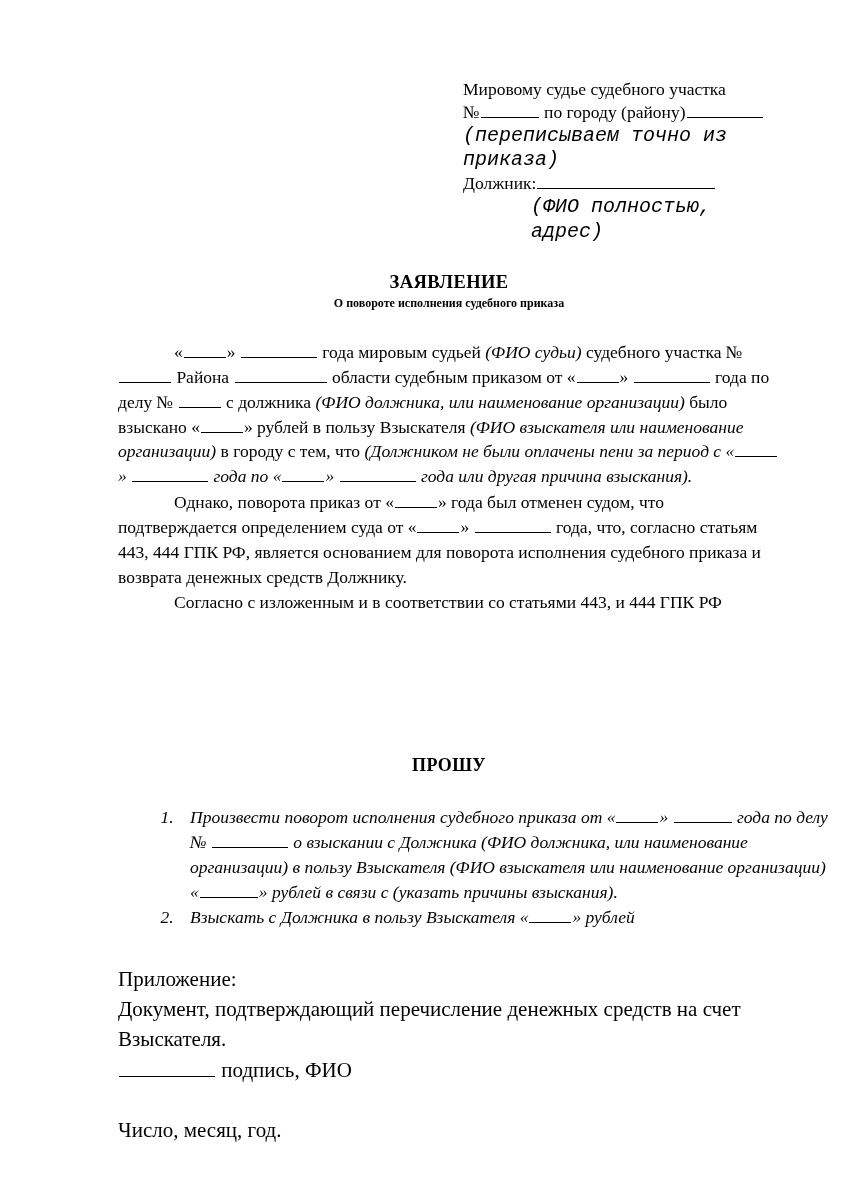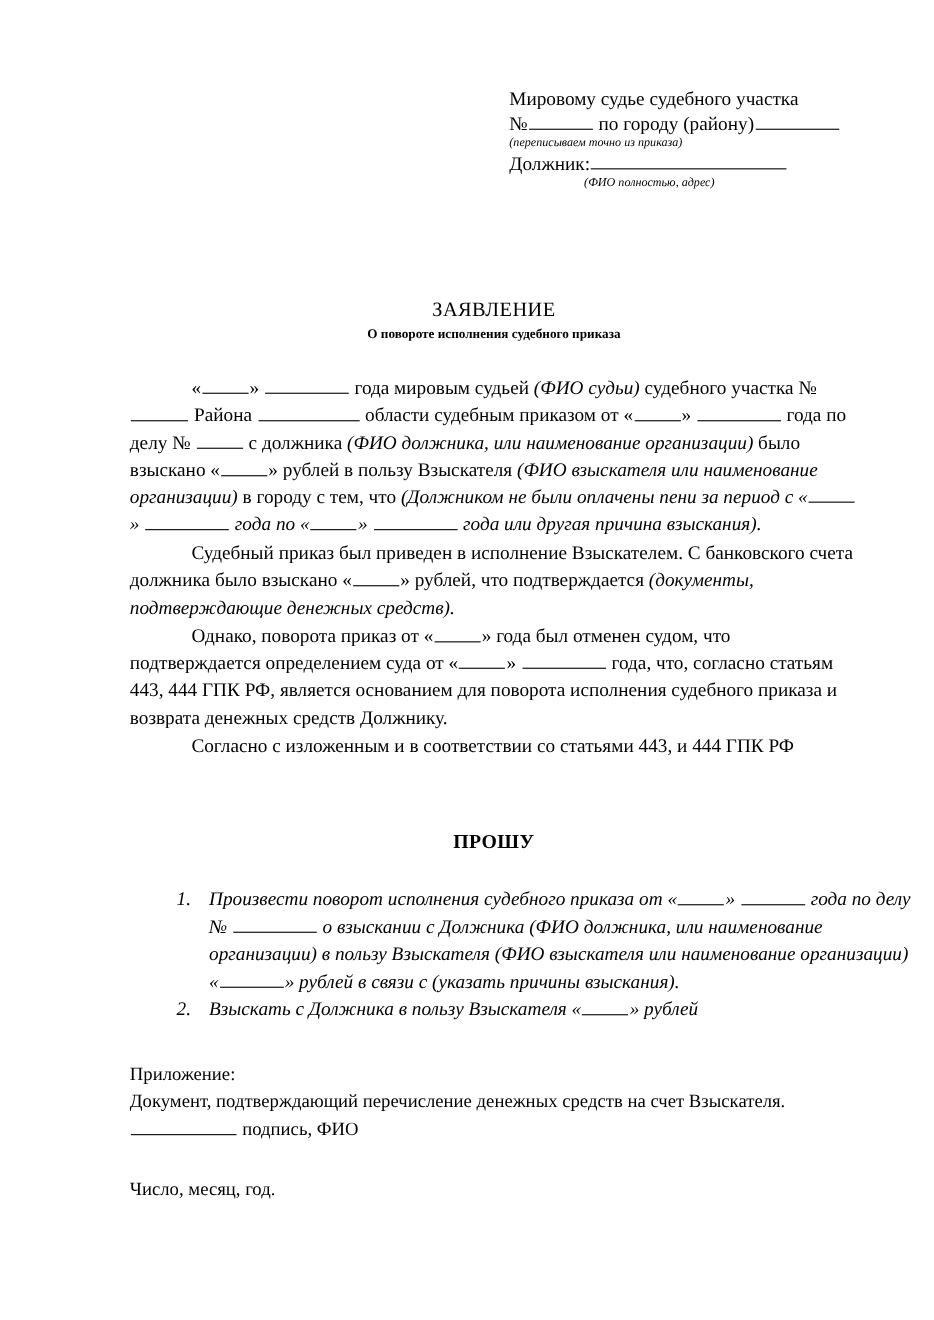--- a/index.html
+++ b/index.html
@@ -25,22 +25,23 @@
     position: absolute;
     left: 463px;
     top: 78px;
     width: 315px;
     font-size: 17.5px;
     line-height: 1.30;
   }
   .header-line { white-space: nowrap; }
   .hint {
     font-style: italic;
-    font-size: 11px;
+    font-size: 20px;
     line-height: 1.22;
+    font-family: Liberation Mono, monospace;
   }
   .hint-indent { padding-left: 68px; }
 
   
   .rule {
     display: inline-block;
     border-bottom: 1.4px solid #000;
     vertical-align: baseline;
     height: 0.92em;
     margin: 0 1px;
@@ -56,21 +57,21 @@
 
   
   .title-area {
     position: absolute;
     left: 118px;
     top: 272px;
     width: 662px;
     text-align: center;
   }
   .doc-title {
-    font-weight: normal;
+    font-weight: bold;
     font-size: 18.5px;
     letter-spacing: 0.4px;
   }
   .doc-subtitle {
     font-weight: bold;
     font-size: 12px;
     margin-top: 3px;
   }
 
   
@@ -117,21 +118,21 @@
     margin-bottom: 0;
   }
   .req-list li + li { margin-top: 1px; }
 
   
   .footer-area {
     position: absolute;
     left: 118px;
     top: 965px;
     width: 664px;
-    font-size: 17px;
+    font-size: 21px;
     line-height: 1.42;
   }
   .sig-line { margin-top: 2px; }
   .date-line { margin-top: 30px; }
 </style>
 </head>
 <body>
 
 <div class="page">
 
@@ -175,24 +176,20 @@
       <span>было взыскано «</span><span class="rule r-sm"></span><span>» рублей в пользу Взыскателя</span>
       <em class="it">(ФИО взыскателя или наименование организации)</em>
       <span>в городу с тем, что</span>
       <em class="it">(Должником не были оплачены пени за период с «</em><span class="rule r-sm"></span><em class="it">»</em>
       <span class="rule r-lg"></span>
       <em class="it">года по «</em><span class="rule r-sm"></span><em class="it">»</em>
       <span class="rule r-lg"></span>
       <em class="it">года или другая причина взыскания).</em>
     </p>
 
-    <p class="para indent-first">
-      <span>Судебный приказ был приведен в исполнение Взыскателем. С банковского счета должника было взыскано «</span><span class="rule r-sm"></span><span>» рублей, что подтверждается</span>
-      <em class="it">(документы, подтверждающие денежных средств).</em>
-    </p>
 
     <p class="para indent-first">
       <span>Однако, поворота приказ от «</span><span class="rule r-sm"></span><span>» года был отменен судом, что подтверждается определением суда от «</span><span class="rule r-sm"></span><span>»</span>
       <span class="rule r-lg"></span>
       <span>года, что, согласно статьям 443, 444 ГПК РФ, является основанием для поворота исполнения судебного приказа и возврата денежных средств Должнику.</span>
     </p>
 
     <p class="para indent-first">
       <span>Согласно с изложенным и в соответствии со статьями 443, и 444 ГПК РФ</span>
     </p>

